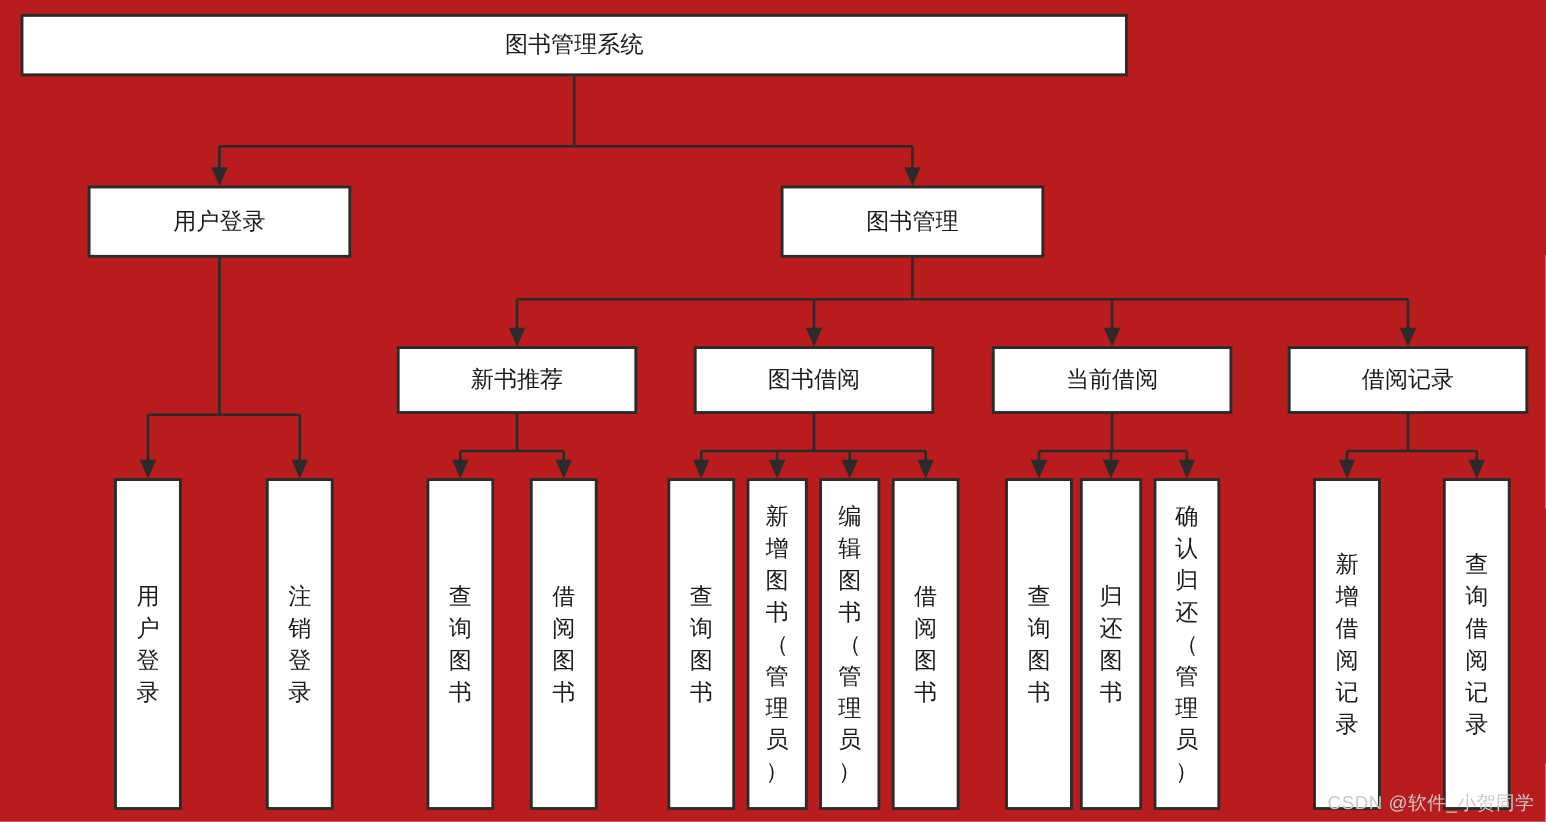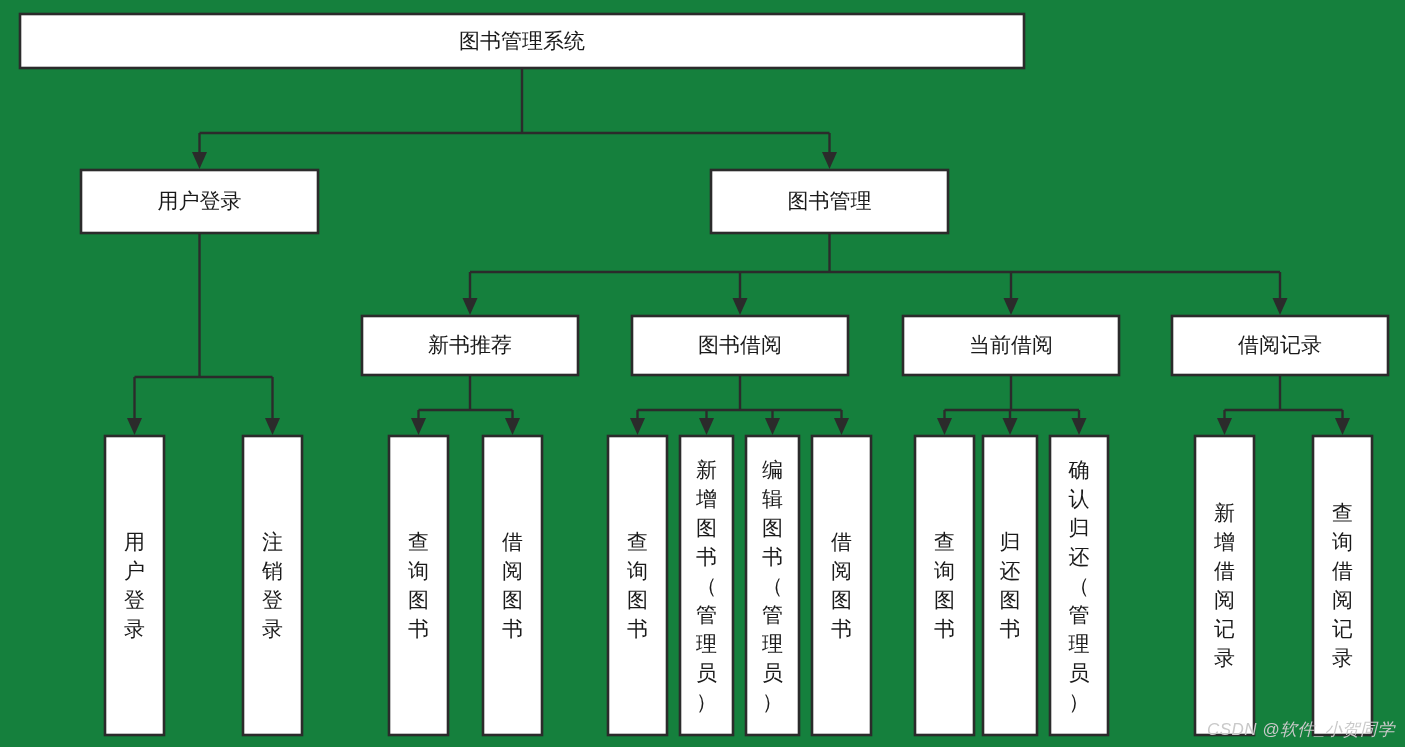--- a/index.html
+++ b/index.html
@@ -11,21 +11,21 @@
     width: 1405px;
     height: 747px;
     font-family: "Liberation Sans", "DejaVu Sans", sans-serif;
     overflow: hidden;
     position: relative;
   }
   #diagram-root {
     position: relative;
     width: 1405px;
     height: 747px;
-    background: #15803d;
+    background: #b91c1c;
   }
   svg.flow {
     position: absolute;
     left: 0;
     top: 0;
     width: 1405px;
     height: 747px;
     display: block;
   }
   .node-rect {
@@ -59,21 +59,20 @@
   .watermark {
     position: absolute;
     right: 10px;
     bottom: 6px;
     color: #c9c9c9;
     font-size: 17px;
     font-family: "Liberation Sans", "DejaVu Sans", sans-serif;
     white-space: nowrap;
     user-select: none;
     letter-spacing: 0.5px;
-    font-style: italic;
   }
 </style>
 </head>
 <body>
 
 <div id="diagram-root">
 
   <svg class="flow" viewBox="0 0 1405 747" xmlns="http://www.w3.org/2000/svg">
 
     <g id="connector-layer">

